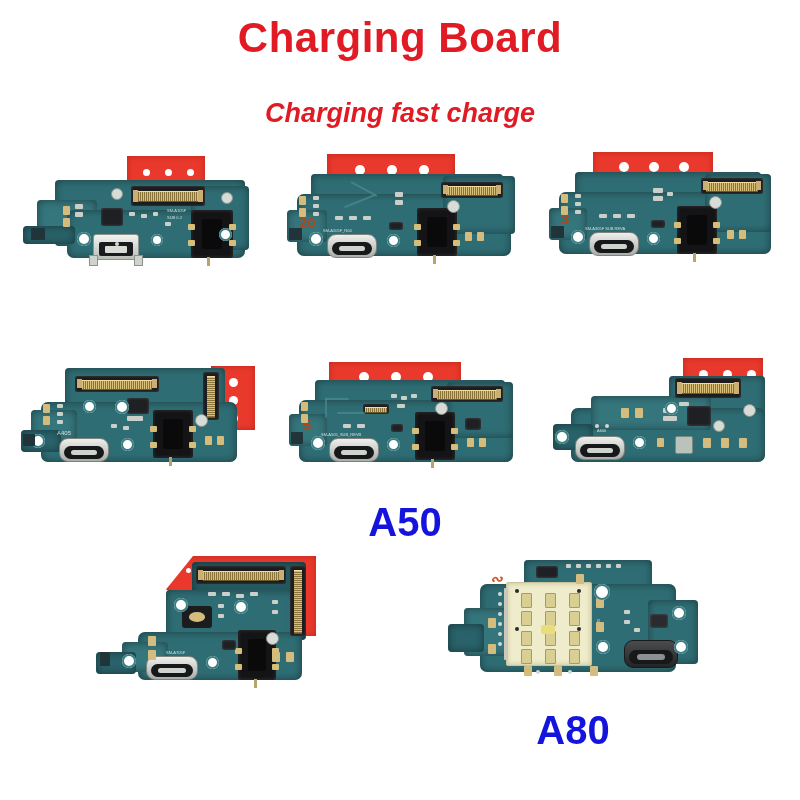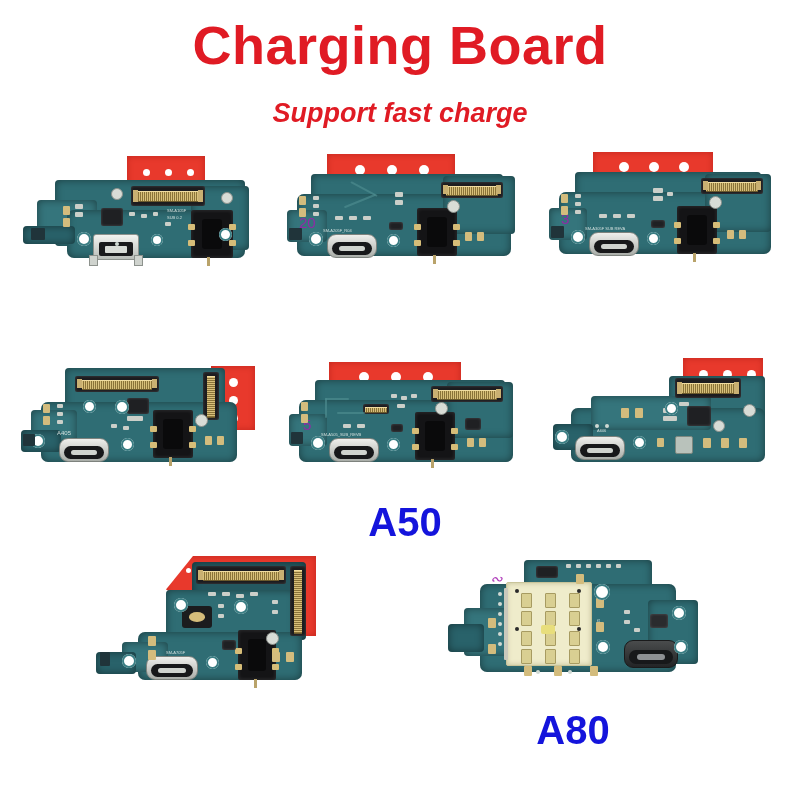--- a/index.html
+++ b/index.html
@@ -6,21 +6,21 @@
   body{
     width:800px;height:800px;background:#ffffff;
     font-family:"Liberation Sans",sans-serif;
     overflow:hidden;position:relative;
   }
   .page{width:800px;height:800px;position:relative;}
 
   
   .title{
     position:absolute;left:0;right:0;top:14px;text-align:center;
-    font-size:54px;font-weight:bold;color:#e01b24;letter-spacing:.5px;
+    font-size:42px;font-weight:bold;color:#e01b24;letter-spacing:.5px;
   }
   .subtitle{
     position:absolute;left:0;right:0;top:98px;text-align:center;
     font-size:27px;font-weight:bold;font-style:italic;color:#e01b24;
   }
 
   
   .row{position:absolute;left:0;width:800px;display:flex;justify-content:center;align-items:flex-start;}
   #row1{top:148px;}
   #row2{top:352px;}
@@ -96,34 +96,34 @@
       box-shadow:inset 0 0 3px rgba(255,255,255,.2);}
   .ic.b{background:#2a2b2e;}
   .smd{position:absolute;background:#cbcfc9;border-radius:1px;}
   .smd.g{background:#d3bc7d;}
   .smd.d{background:#20343a;}
   .hole{position:absolute;background:#ffffff;border-radius:50%;box-shadow:0 0 0 2px #3a7d83 inset;}
   .via{position:absolute;background:#cfd8d2;border-radius:50%;}
   .trace{position:absolute;background:#4e8d91;opacity:.65;border-radius:1px;}
   .silk{position:absolute;color:#dfe9e6;font-size:4px;font-family:"Liberation Sans",sans-serif;
         white-space:nowrap;opacity:.9;}
-  .silk.big{font-size:15px;font-weight:normal;color:#a21caf;opacity:.85;}
+  .silk.big{font-size:15px;font-weight:bold;color:#c2410c;opacity:.85;}
   .coil{position:absolute;background:#b9c2bb;border:1px solid #7d8880;border-radius:2px;}
   .ant{position:absolute;background:#d8dcd6;border:1px solid #8d928d;border-radius:50%;}
   .mic{position:absolute;background:#1b1c1e;border-radius:3px;}
   .mic .hole2{position:absolute;left:24%;top:28%;width:52%;height:44%;
         background:#d5bd7b;border-radius:50%;}
 </style>
 </head>
 <body>
 
 <div class="page">
 
   <div class="title">Charging Board</div>
-  <div class="subtitle">Support fast charge</div>
+  <div class="subtitle">Charging fast charge</div>
 
   <div class="row" id="row1">
 
     <div class="cell">
       <div class="stage" style="width:260px;height:148px;">
         <div class="flex" style="left:112px;top:8px;width:78px;height:34px;"></div>
         <div class="fhole" style="left:128px;top:21px;width:7px;height:7px;"></div>
         <div class="fhole" style="left:150px;top:21px;width:7px;height:7px;"></div>
         <div class="fhole" style="left:172px;top:21px;width:7px;height:7px;"></div>
 

